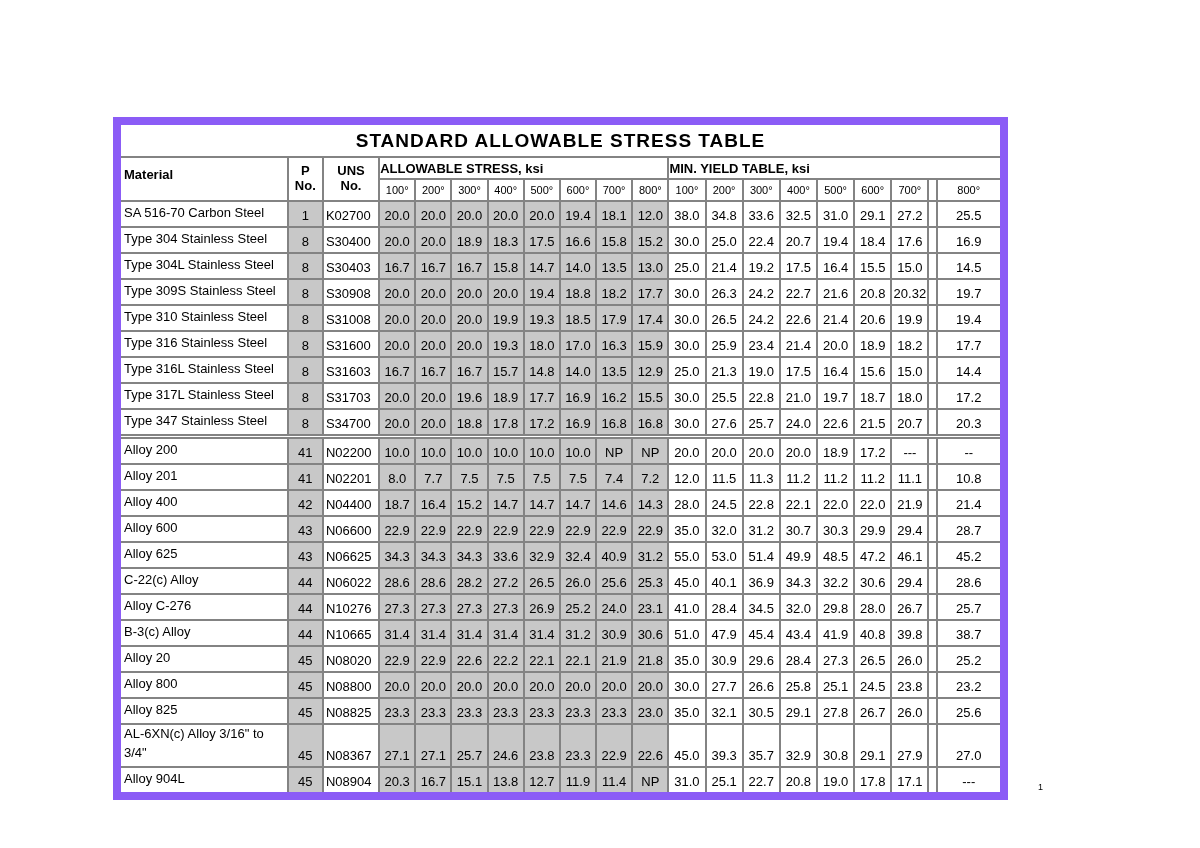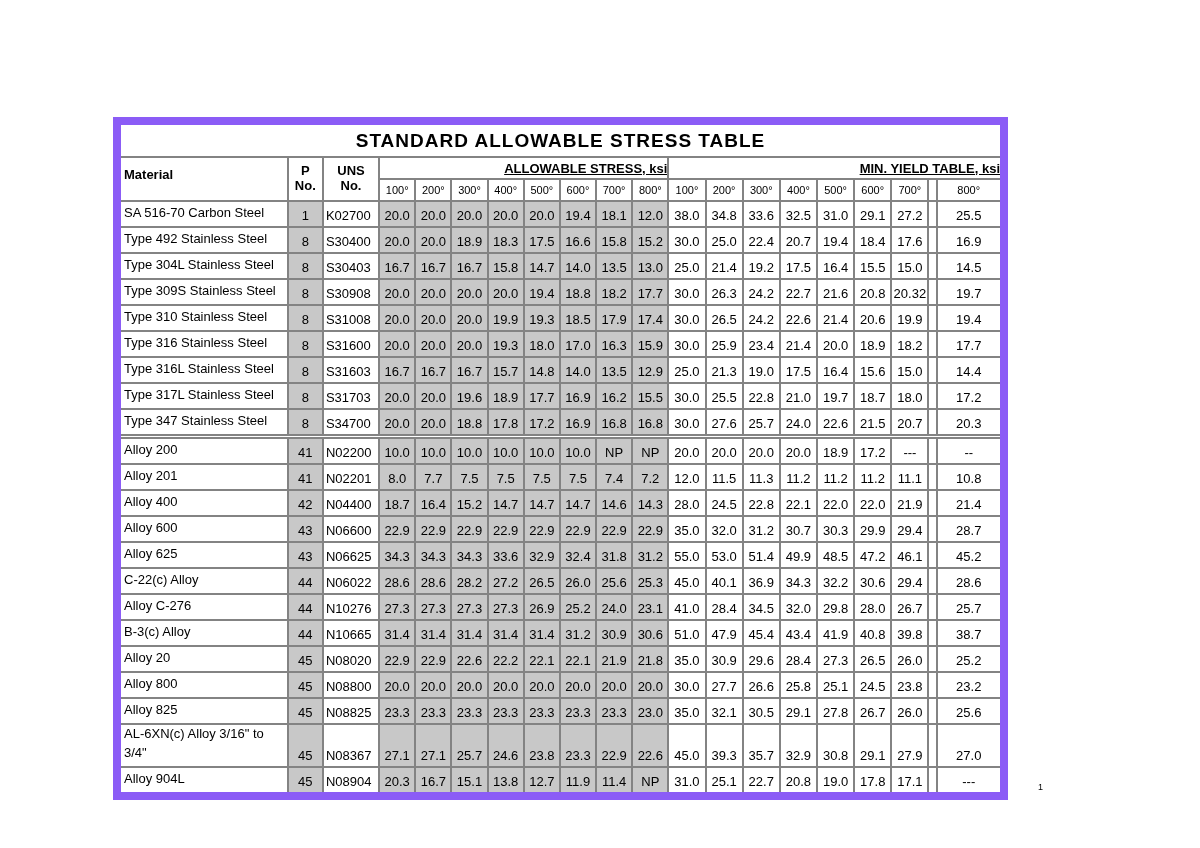--- a/index.html
+++ b/index.html
@@ -51,24 +51,23 @@
     font-weight: bold;
     text-align: center;
     vertical-align: middle;
     white-space: pre-line;
     line-height: 1.15;
   }
   th.group {
     height: 20px;
     font-size: 13px;
     font-weight: bold;
-    text-align: right;
+    text-align: left;
     vertical-align: middle;
     background: #fff;
-    text-decoration: underline;
   }
   th.temp {
     height: 20px;
     font-size: 11px;
     font-weight: normal;
     text-align: center;
     vertical-align: middle;
     background: #fff;
   }
   tbody td {
@@ -156,21 +155,21 @@
           <td class="num">34.8</td>
           <td class="num">33.6</td>
           <td class="num">32.5</td>
           <td class="num">31.0</td>
           <td class="num">29.1</td>
           <td class="num">27.2</td>
           <td class="spacer"></td>
           <td class="num">25.5</td>
         </tr>
         <tr>
-          <td class="mat">Type 492 Stainless Steel</td>
+          <td class="mat">Type 304 Stainless Steel</td>
           <td class="num shade">8</td>
           <td class="uns">S30400</td>
           <td class="num shade">20.0</td>
           <td class="num shade">20.0</td>
           <td class="num shade">18.9</td>
           <td class="num shade">18.3</td>
           <td class="num shade">17.5</td>
           <td class="num shade">16.6</td>
           <td class="num shade">15.8</td>
           <td class="num shade">15.2</td>
@@ -429,21 +428,21 @@
         <tr>
           <td class="mat">Alloy 625</td>
           <td class="num shade">43</td>
           <td class="uns">N06625</td>
           <td class="num shade">34.3</td>
           <td class="num shade">34.3</td>
           <td class="num shade">34.3</td>
           <td class="num shade">33.6</td>
           <td class="num shade">32.9</td>
           <td class="num shade">32.4</td>
-          <td class="num shade">31.8</td>
+          <td class="num shade">40.9</td>
           <td class="num shade">31.2</td>
           <td class="num">55.0</td>
           <td class="num">53.0</td>
           <td class="num">51.4</td>
           <td class="num">49.9</td>
           <td class="num">48.5</td>
           <td class="num">47.2</td>
           <td class="num">46.1</td>
           <td class="spacer"></td>
           <td class="num">45.2</td>

